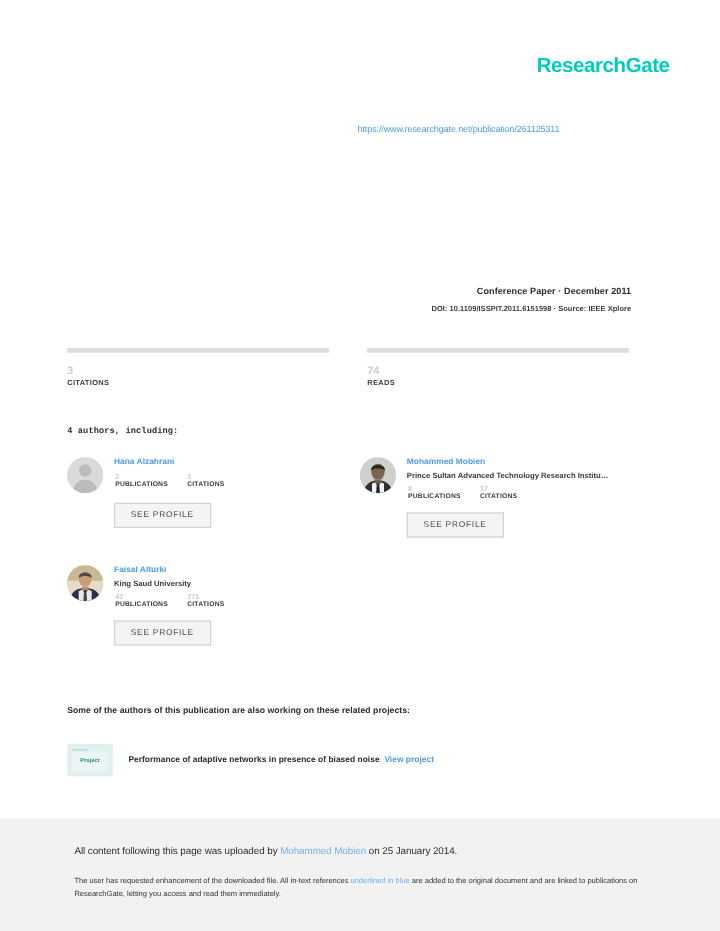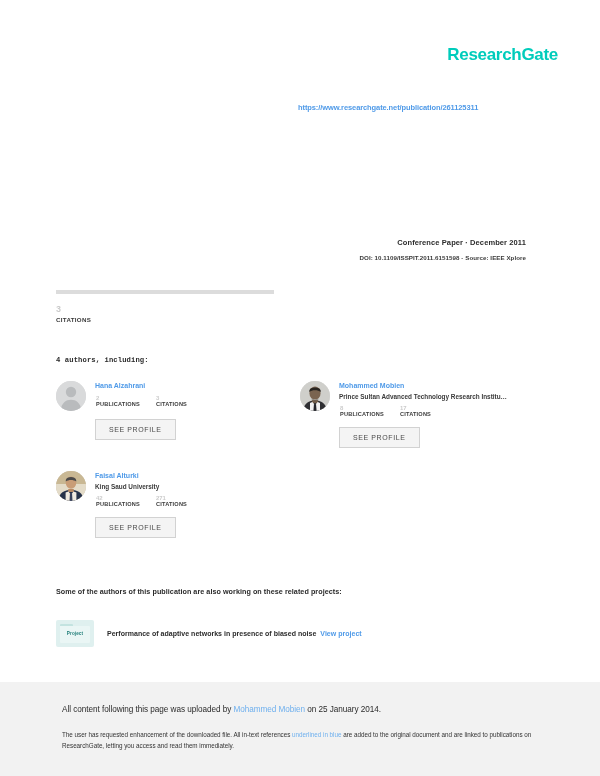--- a/index.html
+++ b/index.html
@@ -46,21 +46,21 @@
     line-height: 1;
     white-space: nowrap;
   }
 
   .rg-url {
     position: absolute;
     left: 298px;
     top: 103px;
     font-size: 7.5px;
     color: #4f9ae8;
-    font-weight: bold;
+    font-weight: normal;
     letter-spacing: -0.1px;
     white-space: nowrap;
   }
 
   
   .meta {
     position: absolute;
     left: 56px;
     top: 238px;
     width: 470px;
@@ -326,20 +326,25 @@
     <div class="meta">
       <div class="meta-line1">Conference Paper · December 2011</div>
       <div class="meta-line2">DOI: 10.1109/ISSPIT.2011.6151598 · Source: IEEE Xplore</div>
     </div>
 
     <div class="stats">
       <div class="stat-col">
         <div class="stat-rule"></div>
         <div class="stat-num">3</div>
         <div class="stat-label">CITATIONS</div>
+      </div>
+      <div class="stat-col">
+        <div class="stat-rule"></div>
+        <div class="stat-num">74</div>
+        <div class="stat-label">READS</div>
       </div>
     </div>
 
     <div class="authors-head">4 authors, including:</div>
 
     <div class="author a1">
       <div class="author-row">
         <div class="avatar">
           <svg viewBox="0 0 30 30" xmlns="http://www.w3.org/2000/svg">
             <rect width="30" height="30" fill="#d9dadb"></rect>

